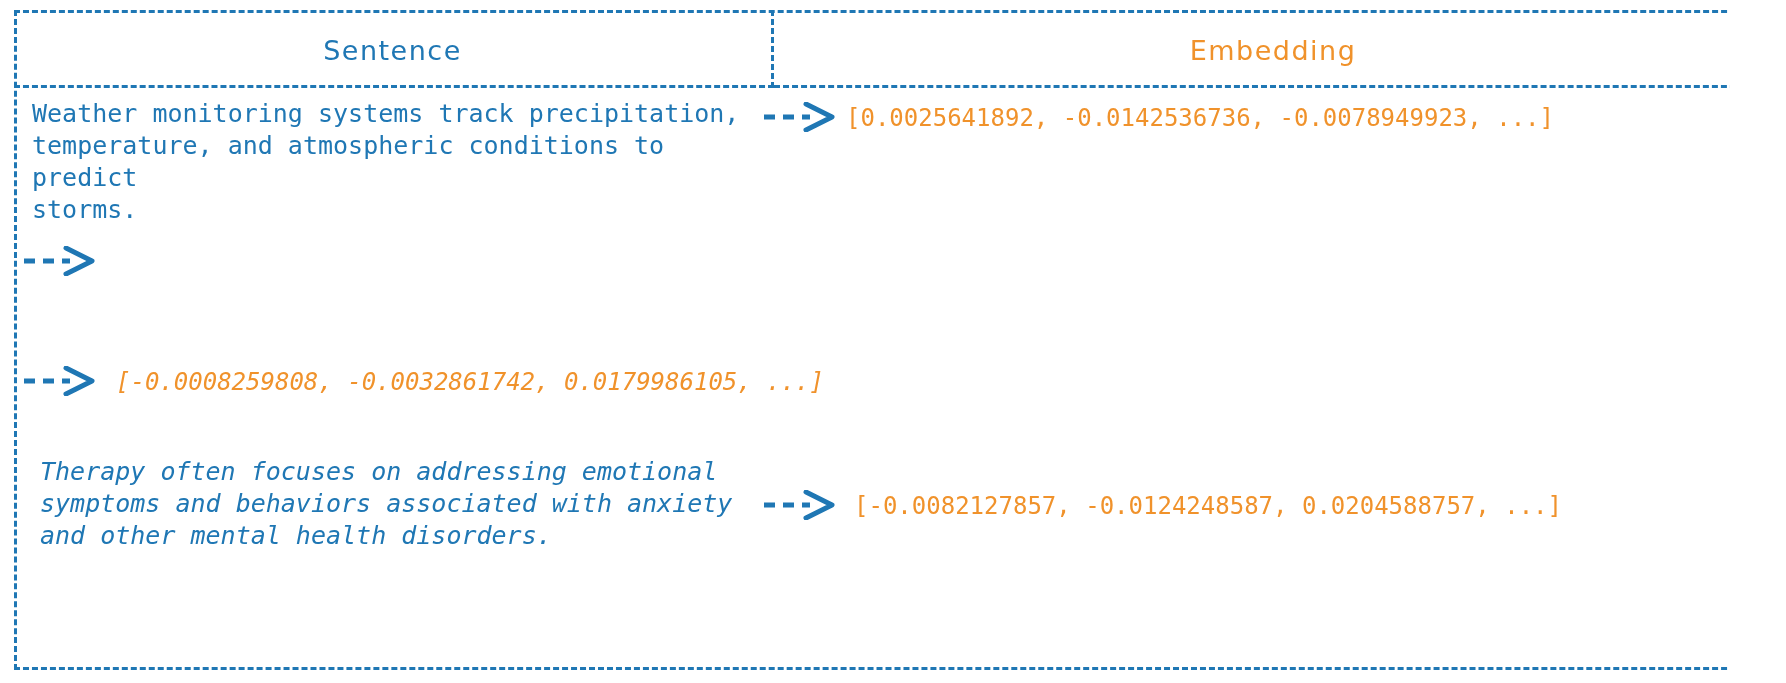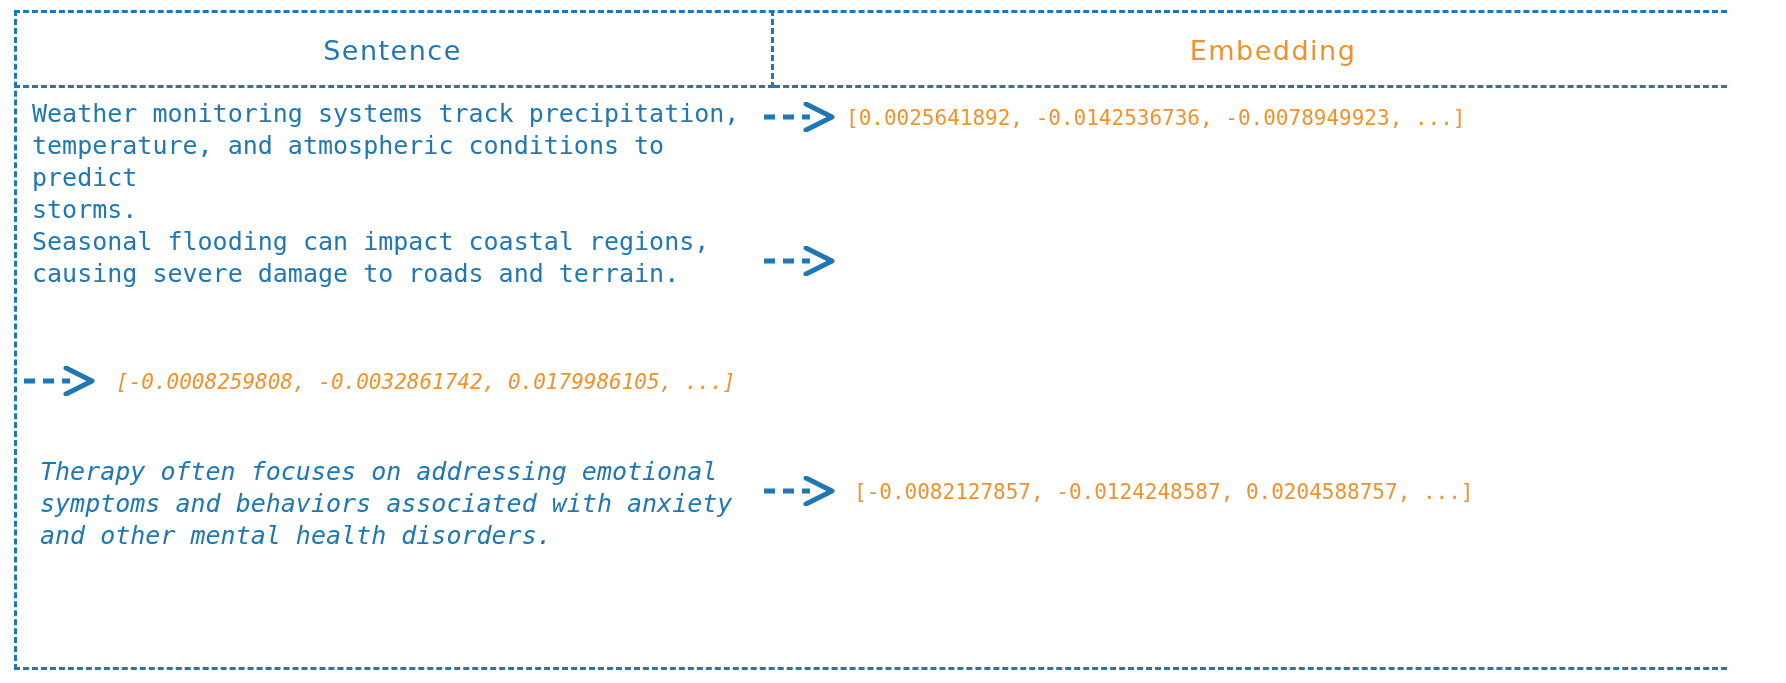--- a/index.html
+++ b/index.html
@@ -111,34 +111,34 @@
     display: flex;
     align-items: center;
     justify-content: center;
     flex: 0 0 92px;
   }
 
   .cell-embedding {
     flex: 1 1 auto;
     color: #f0922b;
     font-family: "DejaVu Sans Mono", "Liberation Mono", monospace;
-    font-size: 21px;
+    font-size: 24px;
     line-height: 32px;
     white-space: nowrap;
   }
 
   
   .row-1 .cell-arrow,
   .row-1 .cell-embedding { margin-top: 4px; }
   .row-2 .cell-arrow,
   .row-2 .cell-embedding { margin-top: 20px; }
   .row-3 .cell-arrow,
   .row-3 .cell-embedding { margin-top: 34px; }
   .row-4 .cell-arrow,
-  .row-4 .cell-embedding { margin-top: 20px; }
+  .row-4 .cell-embedding { margin-top: 34px; }
 
   .row-3 .cell-embedding { padding-left: 10px; font-style: italic; }
   .row-4 .cell-embedding { padding-left: 8px; }
   .row-2 .cell-embedding { padding-left: 6px; }
 
   .arrow-svg { display: block; }
 </style>
 </head>
 <body>
 
@@ -164,22 +164,20 @@
       <div class="cell-arrow">
         <svg class="arrow-svg" width="76" height="30" viewBox="0 0 76 30" aria-hidden="true">
           <line x1="2" y1="15" x2="48" y2="15" stroke="#1f77b4" stroke-width="5" stroke-dasharray="11 8" stroke-linecap="butt"></line>
           <polyline points="44,2 70,15 44,28" fill="none" stroke="#1f77b4" stroke-width="5" stroke-linecap="round" stroke-linejoin="round"></polyline>
         </svg>
       </div>
       <div class="cell-embedding">[0.0025641892, -0.0142536736, -0.0078949923, ...]</div>
     </div>
 
     <div class="row row-2">
-      <div class="cell-sentence">Seasonal flooding can impact coastal regions,
-causing severe damage to roads and terrain.</div>
       <div class="cell-arrow">
         <svg class="arrow-svg" width="76" height="30" viewBox="0 0 76 30" aria-hidden="true">
           <line x1="2" y1="15" x2="48" y2="15" stroke="#1f77b4" stroke-width="5" stroke-dasharray="11 8" stroke-linecap="butt"></line>
           <polyline points="44,2 70,15 44,28" fill="none" stroke="#1f77b4" stroke-width="5" stroke-linecap="round" stroke-linejoin="round"></polyline>
         </svg>
       </div>
     </div>
 
     <div class="row row-3">
       <div class="cell-arrow">

